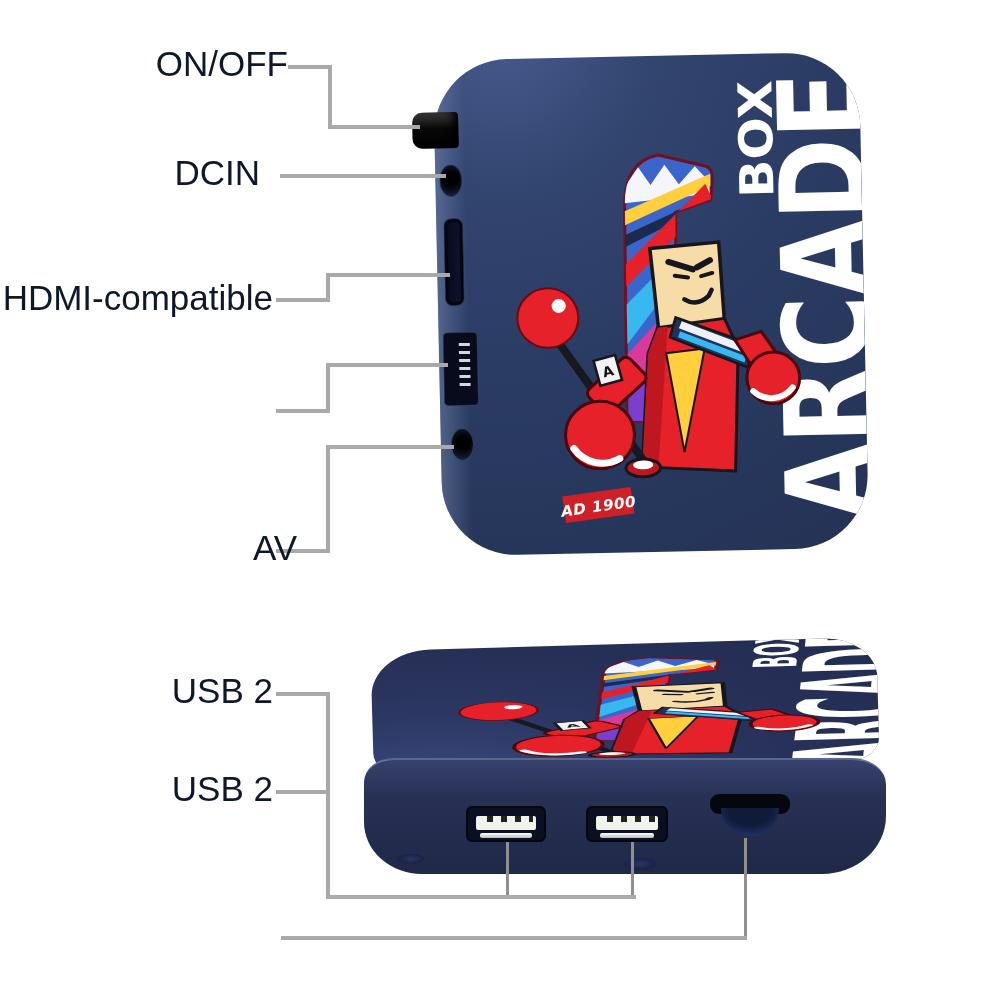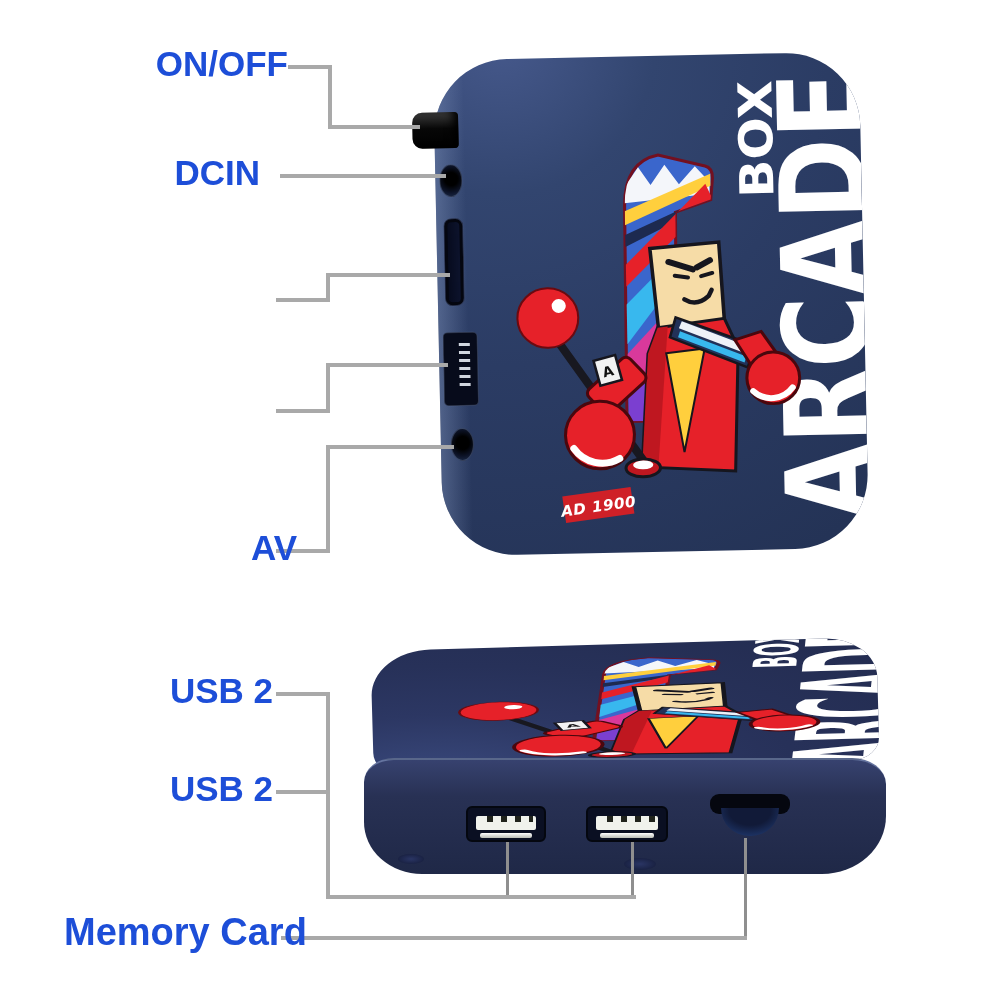--- a/index.html
+++ b/index.html
@@ -1,20 +1,20 @@
 <!DOCTYPE html>
 <html><head>
 <meta charset="utf-8">
 <style>
   html,body{margin:0;padding:0;background:#fff;}
   .stage{position:relative;width:1000px;height:1000px;background:#ffffff;overflow:hidden;
          font-family:"Liberation Sans",sans-serif;}
   
-  .lbl{position:absolute;z-index:5;font-size:35px;color:#1d4ed8;white-space:nowrap;
-       letter-spacing:0px;line-height:1.05;font-weight:bold;}
+  .lbl{position:absolute;z-index:5;font-size:35px;color:#0f172a;white-space:nowrap;
+       letter-spacing:0px;line-height:1.05;}
   .lbl.big{font-size:38px;}
   
   .ln{position:absolute;background:#a9a9a9;z-index:3;}
   .ln.thin{background:#8f8f8f;}
   
   .dev{position:absolute;z-index:2;}
   .face{position:absolute;inset:0;border-radius:74px;overflow:hidden;
         background:
           radial-gradient(140% 120% at 16% -4%, #46598c 0%, #32456f 26%, #2b3c64 55%, #243356 100%);}
   .face::before{content:"";position:absolute;inset:0;border-radius:74px;
@@ -129,25 +129,25 @@
         <g transform="translate(154,452) rotate(-7)">
           <rect x="-34" y="-14" width="68" height="27" fill="#cf2027"></rect>
           <text y="6" text-anchor="middle" font-family="DejaVu Sans, sans-serif" font-size="15" font-weight="bold" font-style="italic" fill="#ffffff" letter-spacing="0.5">AD 1900</text>
         </g>
       </g>
     </defs>
   </svg>
 
   <div class="lbl" style="right:712px;top:46px">ON/OFF</div>
   <div class="lbl" style="right:740px;top:155px">DCIN</div>
+  <div class="lbl" style="right:727px;top:280px">HDMI-compatible</div>
   <div class="lbl" style="right:703px;top:530px">AV</div>
 
   <div class="lbl" style="right:727px;top:673px">USB 2</div>
   <div class="lbl" style="right:727px;top:771px">USB 2</div>
-  <div class="lbl big" style="left:64px;top:913px">Memory Card</div>
 
   <div class="ln" style="left:288px;top:65px;width:44px;height:4px"></div>
   <div class="ln" style="left:328px;top:65px;width:4px;height:64px"></div>
   <div class="ln" style="left:328px;top:125px;width:92px;height:4px"></div>
 
   <div class="ln" style="left:280px;top:174px;width:166px;height:4px"></div>
 
   <div class="ln" style="left:276px;top:298px;width:54px;height:4px"></div>
   <div class="ln" style="left:326px;top:273px;width:4px;height:29px"></div>
   <div class="ln" style="left:326px;top:273px;width:124px;height:4px"></div>

